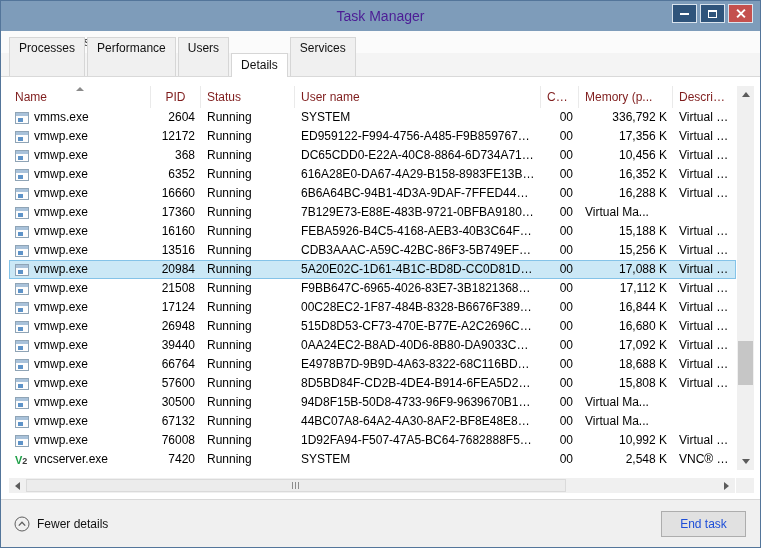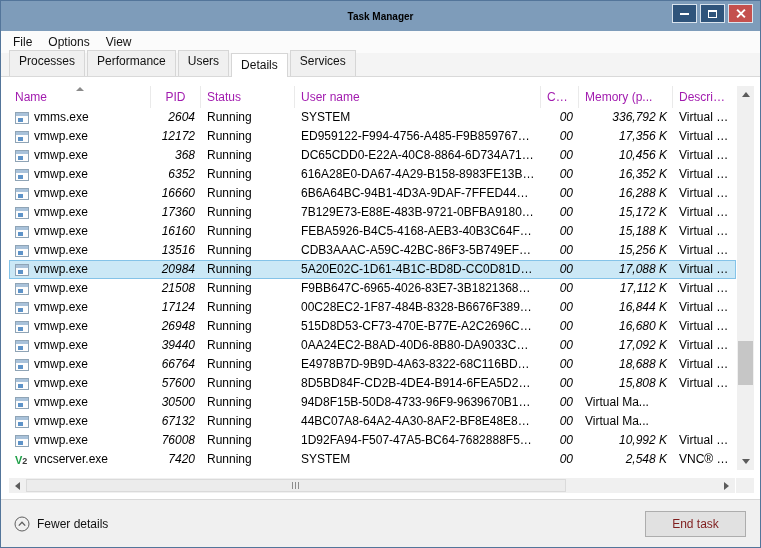--- a/index.html
+++ b/index.html
@@ -15,21 +15,21 @@
     position: relative;
   }
   
   .titlebar {
     height: 30px; background: #7e9cba;
     position: relative; flex: 0 0 auto;
   }
   .titlebar .title {
     position: absolute; left: 0; right: 0; top: 0; bottom: 0;
     display: flex; align-items: center; justify-content: center;
-    font-size: 10px; color: #000000; font-weight: bold;
+    font-size: 14px; color: #4c1d95;
   }
   .caption-buttons {
     position: absolute; right: 7px; top: 3px;
     display: flex; gap: 3px; z-index: 2;
   }
   .cap-btn {
     width: 25px; height: 19px;
     background: #2f547b; border: 1px solid #d9e3ed;
     display: flex; align-items: center; justify-content: center;
     cursor: default;
@@ -53,21 +53,21 @@
   .menu-item { padding: 2px 8px; font-size: 12px; color: #111; text-align: center; }
   
   .tabstrip {
     height: 24px; background: #f4f4f4;
     border-bottom: 1px solid #d9d9d9;
     display: flex; align-items: flex-end;
     padding: 0 0 0 8px; flex: 0 0 auto;
   }
   .tab {
     font-size: 12px; color: #111;
-    padding: 3px 9px 8px;
+    padding: 3px 9px 21px;
     background: #f0f0f0;
     border: 1px solid #d6d6d6; border-bottom: none;
     margin-right: 2px;
   }
   .tab.active {
     background: #ffffff;
     position: relative; z-index: 2;
     margin-bottom: -1px; padding-bottom: 5px; padding-top: 4px;
   }
   
@@ -81,32 +81,32 @@
   .table { flex: 1 1 auto; overflow: hidden; }
   .trow {
     display: grid;
     grid-template-columns: 142px 50px 94px 246px 38px 94px minmax(30px, 1fr);
   }
   .hcell, .cell {
     min-width: 0; overflow: hidden; text-overflow: ellipsis; white-space: nowrap;
     font-size: 12px; padding: 0 6px;
   }
   .hcell {
-    height: 22px; line-height: 22px; color: #a21caf;
+    height: 22px; line-height: 22px; color: #7f1d1d;
     border-right: 1px solid #eaeaea; position: relative;
   }
   .hcell:last-child { border-right: none; }
   .sort-arrow {
     position: absolute; top: 1px; left: 50%; transform: translateX(-50%);
     width: 0; height: 0;
     border-left: 4px solid transparent; border-right: 4px solid transparent;
     border-bottom: 4px solid #8b8b8b;
   }
   .cell { height: 19px; line-height: 19px; color: #000; }
-  .al-left { text-align: left; } .al-right { text-align: right; font-style: italic; } .al-center { text-align: center; }
+  .al-left { text-align: left; } .al-right { text-align: right; } .al-center { text-align: center; }
   .name-cell { display: flex; align-items: center; gap: 5px; }
   .name-text { overflow: hidden; text-overflow: ellipsis; white-space: nowrap; }
   .row.selected { background: #cbe8f6; box-shadow: inset 0 0 0 1px #84c3e8; }
   
   .icon { width: 14px; height: 12px; flex: 0 0 14px; position: relative; display: inline-block; }
   .icon-app { background: #fdfdfd; border: 1px solid #8fa4b6; }
   .icon-app::before {
     content: ""; position: absolute; top: 0; left: 0; right: 0; height: 3px;
     background: #a9c2da;
   }
@@ -148,22 +148,22 @@
   
   .footer {
     flex: 0 0 48px; background: #f0f0f0; border-top: 1px solid #d9d9d9;
     display: flex; align-items: center; padding: 0 14px 0 13px;
   }
   .fewer-details { display: flex; align-items: center; gap: 7px; cursor: default; }
   .fewer-details .label { font-size: 12px; color: #111; }
   .footer .spacer { flex: 1 1 auto; }
   .end-task {
     font-family: "Liberation Sans", "DejaVu Sans", sans-serif;
-    font-size: 12px; color: #7f1d1d;
-    width: 101px; height: 26px;
+    font-size: 12px; color: #1d4ed8;
+    width: 85px; height: 26px;
     background: #e1e1e1; border: 1px solid #adadad;
   }
 </style>
 </head>
 <body>
 
 <div class="window">
 
   <div class="titlebar">
     <div class="title">Task Manager</div>
@@ -269,21 +269,20 @@
             </div>
             <div class="trow row">
               <div class="cell al-left name-cell">
                 <span class="icon icon-app"></span>
                 <span class="name-text">vmwp.exe</span>
               </div>
               <div class="cell al-right">17360</div>
               <div class="cell al-left">Running</div>
               <div class="cell al-left">7B129E73-E88E-483B-9721-0BFBA91804D6</div>
               <div class="cell al-right">00</div>
-              <div class="cell al-right">15,172 K</div>
               <div class="cell al-left">Virtual Ma...</div>
             </div>
             <div class="trow row">
               <div class="cell al-left name-cell">
                 <span class="icon icon-app"></span>
                 <span class="name-text">vmwp.exe</span>
               </div>
               <div class="cell al-right">16160</div>
               <div class="cell al-left">Running</div>
               <div class="cell al-left">FEBA5926-B4C5-4168-AEB3-40B3C64FEE6C</div>

